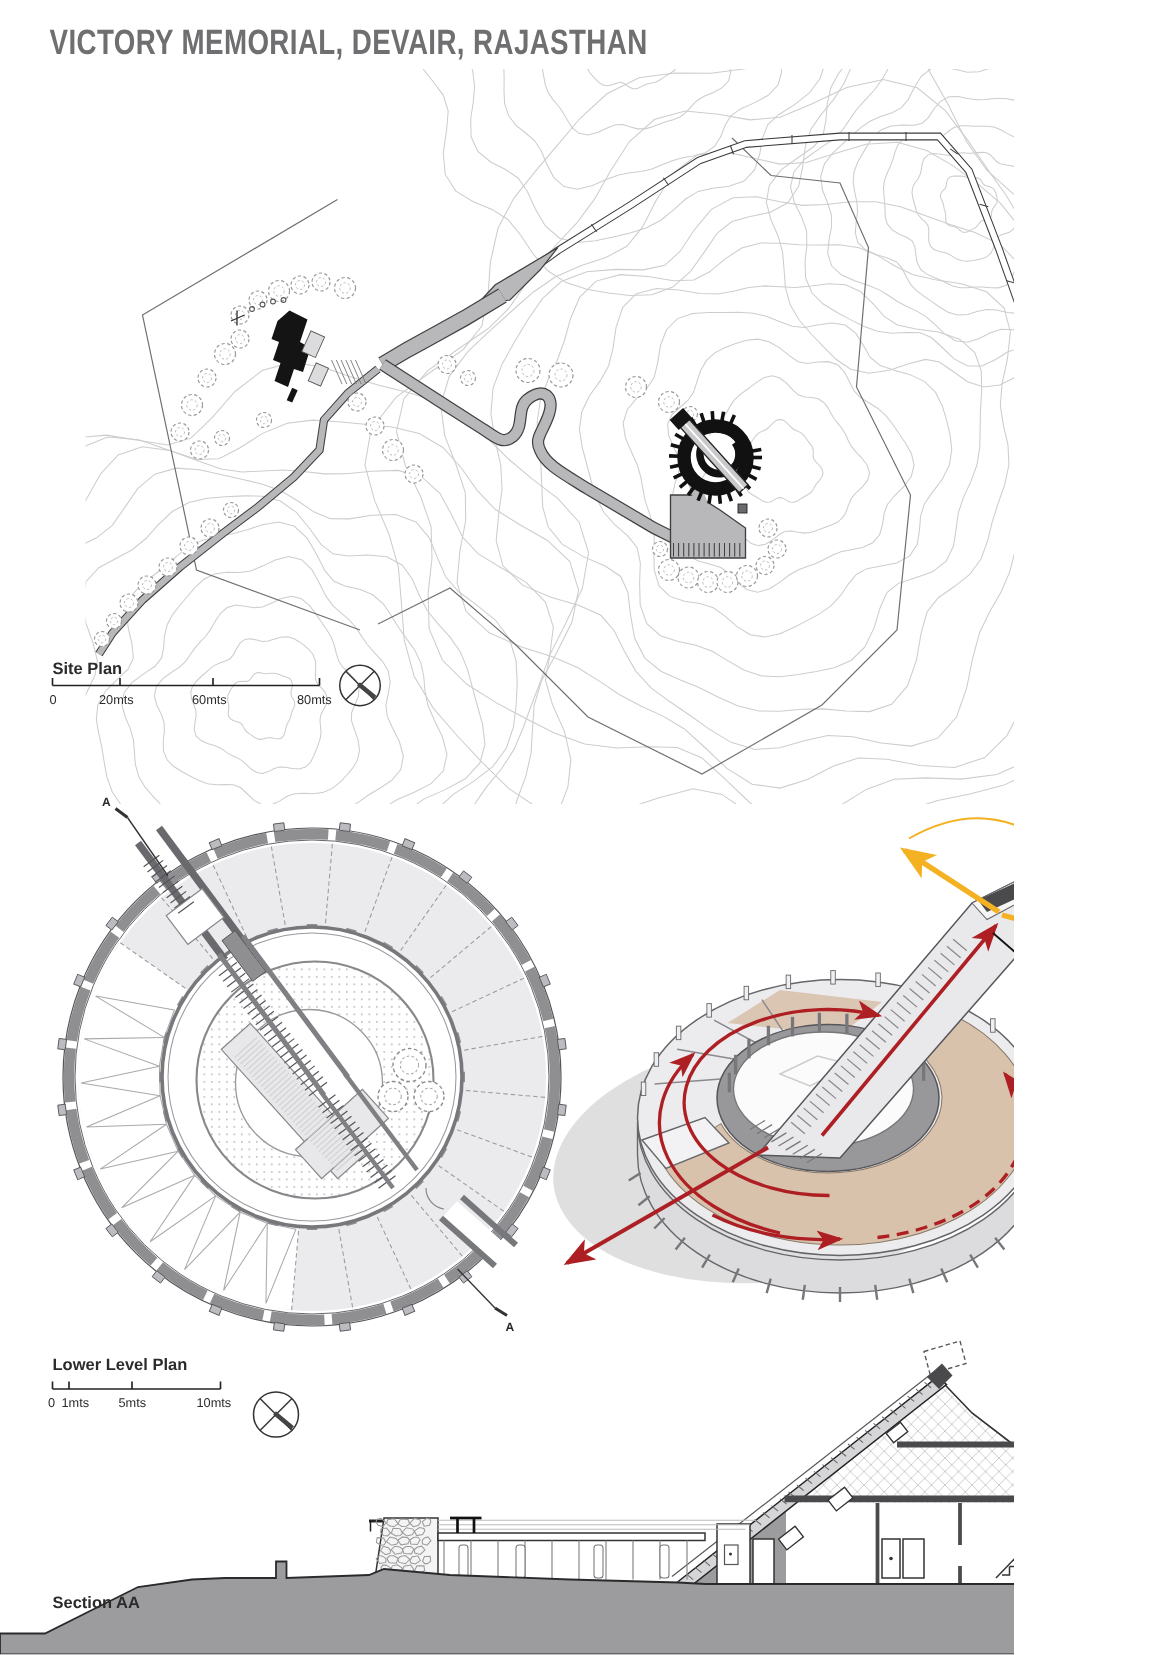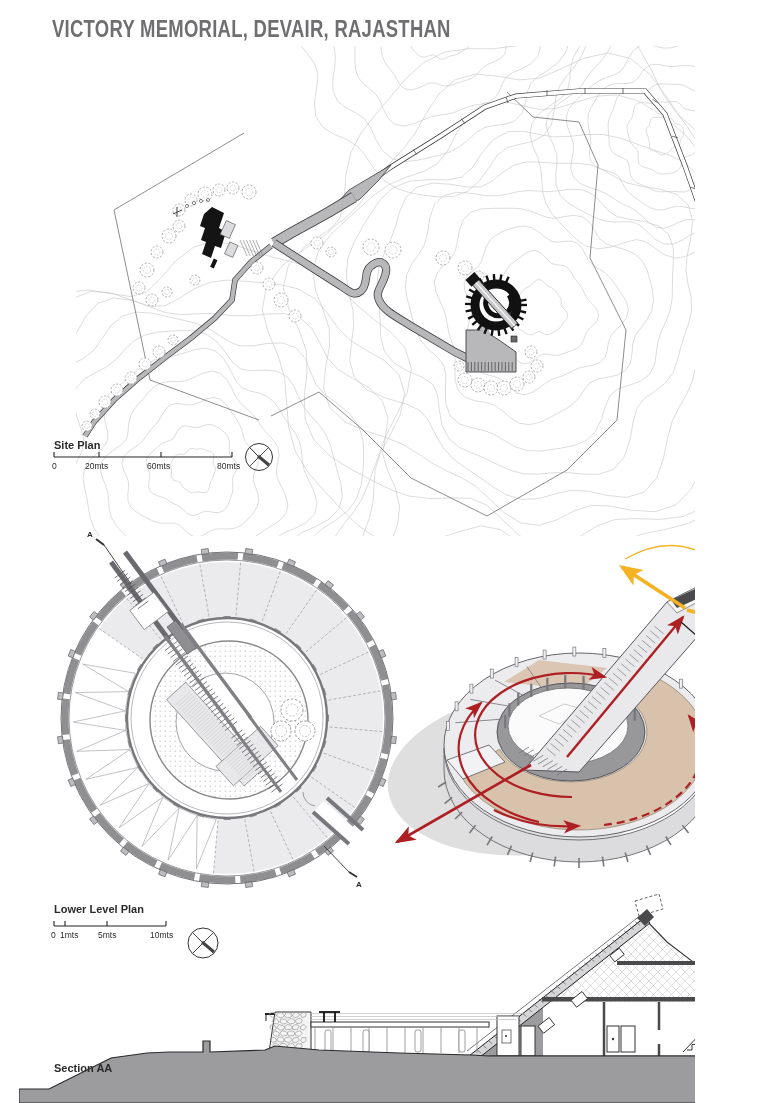--- a/index.html
+++ b/index.html
@@ -1,17 +1,17 @@
 <!DOCTYPE html>
 <html><head>
 <meta charset="utf-8">
 <style>
   html,body{margin:0;padding:0;background:#ffffff;}
   #sheet{position:relative;width:676px;height:1103px;background:#ffffff;overflow:hidden;
-         font-family:"Liberation Sans",sans-serif;margin-left:19px;}
+         font-family:"Liberation Sans",sans-serif;}
   #title{position:absolute;left:33px;top:16px;font-size:21px;font-weight:900;
          color:#6f6e70;letter-spacing:.3px;white-space:nowrap;
          transform:scale(.88,1.12);transform-origin:left top;}
   svg text{font-family:"Liberation Sans",sans-serif;fill:#2b2b2b;}
   .cap{font-size:11px;font-weight:bold;}
   .tick{font-size:8.5px;}
   .amark{font-size:8px;font-weight:bold;}
 </style>
 </head>
 <body>

